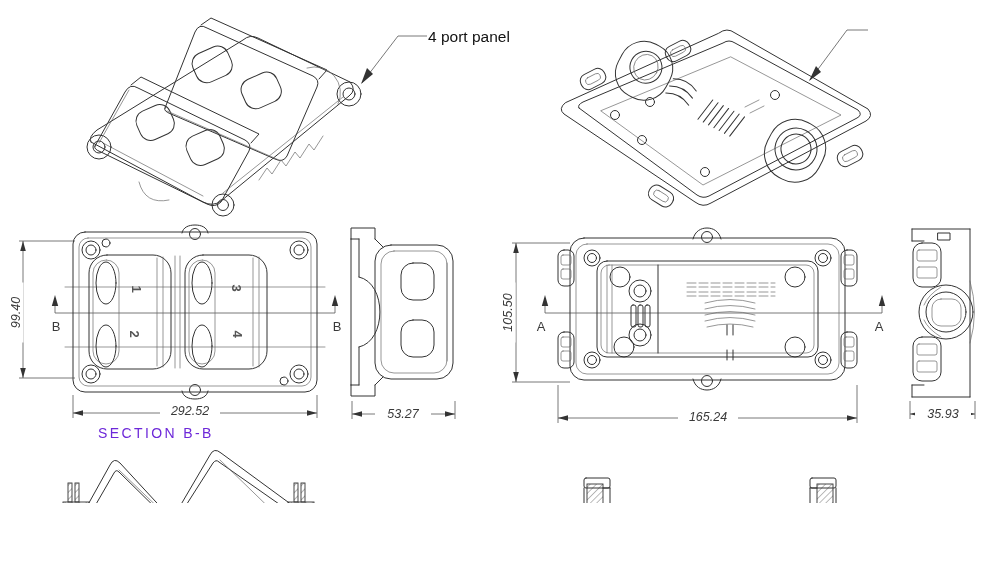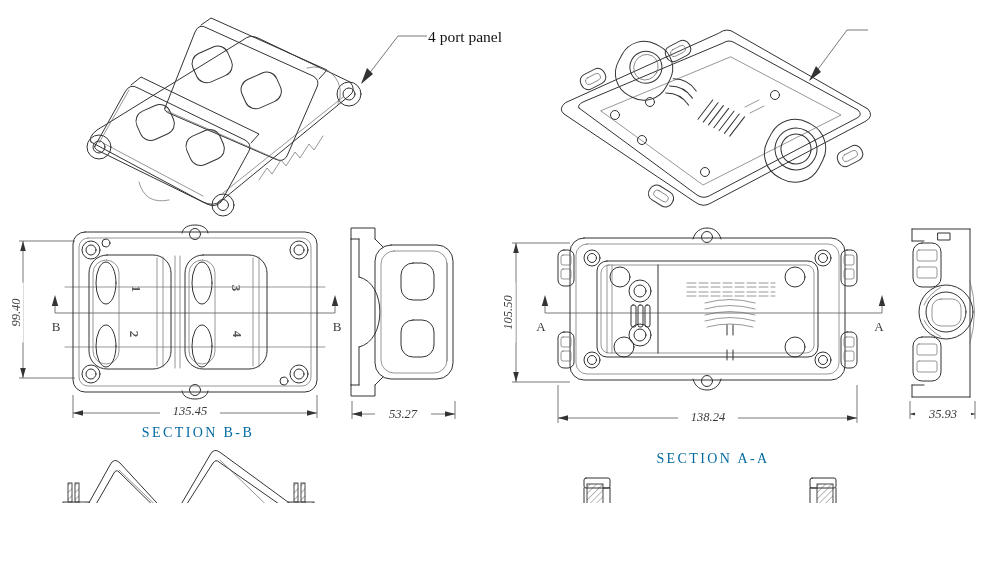--- a/index.html
+++ b/index.html
@@ -1,26 +1,26 @@
 <!DOCTYPE html>
 <html><head>
 <meta charset="utf-8">
 <style>
   html,body{margin:0;padding:0;background:#fff}
   .stage{position:relative;width:994px;height:503px;background:#fff;
-         font-family:Liberation Serif, serif;overflow:hidden}
+         font-family:Liberation Sans, sans-serif;overflow:hidden}
   .v{position:absolute}
   .v svg{display:block;overflow:visible}
   .txt{position:absolute;z-index:5;color:#222}
   .call{font-size:15.5px;line-height:1.25;white-space:pre-line;color:#111}
   .dim{font-style:italic;font-size:12.5px;color:#3a3a3a;background:#fff;
        text-align:center;line-height:15px;height:15px}
   .rot{transform:rotate(-90deg)}
   .mk{font-size:13px;color:#3a3a3a;width:20px;text-align:center}
-  .sec{font-size:14px;letter-spacing:2.4px;color:#0369a1;text-align:center;width:200px;white-space:nowrap}
+  .sec{font-size:14px;letter-spacing:2.4px;color:#6d28d9;width:200px;white-space:nowrap}
   .pn{font-size:13px;font-weight:700;color:#555;width:18px;height:16px;text-align:center;transform:rotate(90deg)}
   svg .ln{fill:none;stroke:#333;stroke-width:1;stroke-linecap:round;stroke-linejoin:round}
   svg .lt{fill:none;stroke:#6a6a6a;stroke-width:.7;stroke-linecap:round;stroke-linejoin:round}
   svg .dm{fill:none;stroke:#555;stroke-width:.8}
   svg .ar{fill:#333;stroke:none}
 </style>
 </head>
 <body>
 
 <div class="stage">
@@ -312,32 +312,31 @@
       <rect x="95" y="54" width="4" height="11" fill="url(#hh)" stroke="#333" stroke-width="0.8"></rect>
       <rect x="102" y="54" width="4" height="11" fill="url(#hh)" stroke="#333" stroke-width="0.8"></rect>
       <rect x="109" y="54" width="4" height="11" fill="url(#hh)" stroke="#333" stroke-width="0.8"></rect>
       <rect x="116" y="54" width="4" height="11" fill="url(#hh)" stroke="#333" stroke-width="0.8"></rect>
     </svg>
   </div>
 
   <div class="txt call" style="left:428px;top:27px">4 port panel</div>
 
   <div class="txt dim rot" style="left:-14px;top:305px;width:60px">99.40</div>
-  <div class="txt dim" style="left:160px;top:404px;width:60px">135.45</div>
+  <div class="txt dim" style="left:160px;top:404px;width:60px">292.52</div>
   <div class="txt dim" style="left:375px;top:407px;width:56px">53.27</div>
   <div class="txt dim rot" style="left:478px;top:305px;width:60px">105.50</div>
-  <div class="txt dim" style="left:678px;top:410px;width:60px">138.24</div>
+  <div class="txt dim" style="left:678px;top:410px;width:60px">165.24</div>
   <div class="txt dim" style="left:915px;top:407px;width:56px">35.93</div>
 
   <div class="txt mk" style="left:46px;top:319px">B</div>
   <div class="txt mk" style="left:327px;top:319px">B</div>
   <div class="txt mk" style="left:531px;top:319px">A</div>
   <div class="txt mk" style="left:869px;top:319px">A</div>
 
   <div class="txt sec" style="left:98px;top:425px">SECTION B-B</div>
-  <div class="txt sec" style="left:613px;top:451px">SECTION A-A</div>
 
   <div class="txt pn" style="left:127px;top:281px">1</div>
   <div class="txt pn" style="left:125px;top:326px">2</div>
   <div class="txt pn" style="left:227px;top:280px">3</div>
   <div class="txt pn" style="left:228px;top:326px">4</div>
 
 </div>
 
 </body></html>

